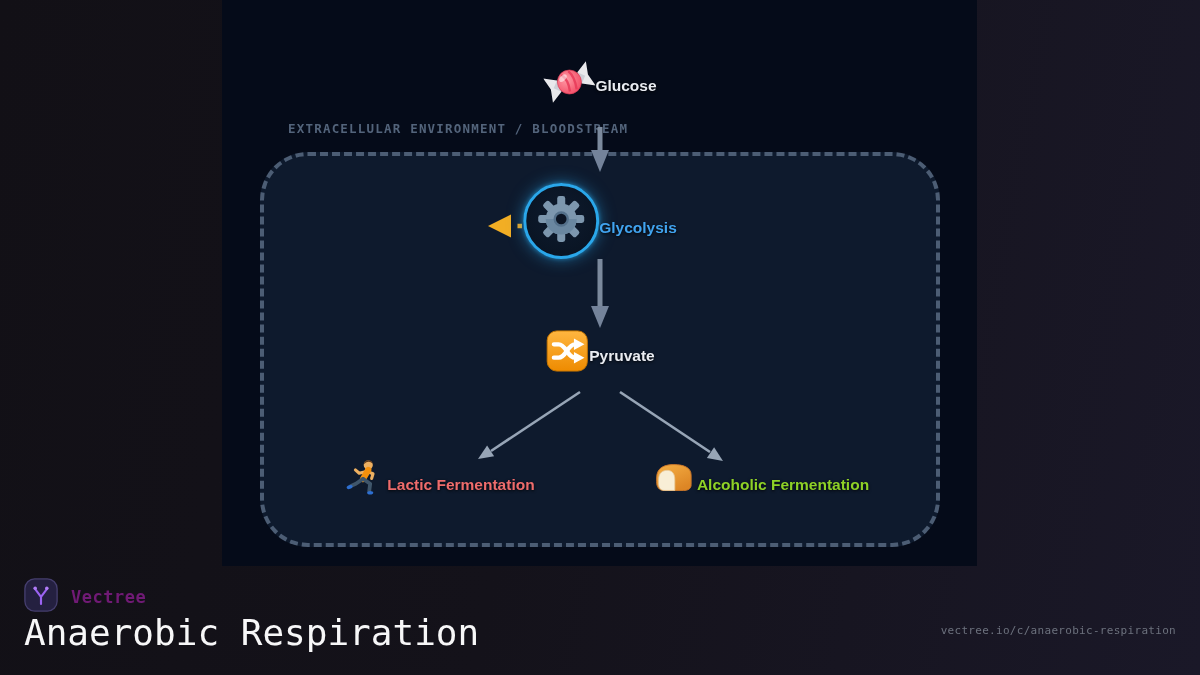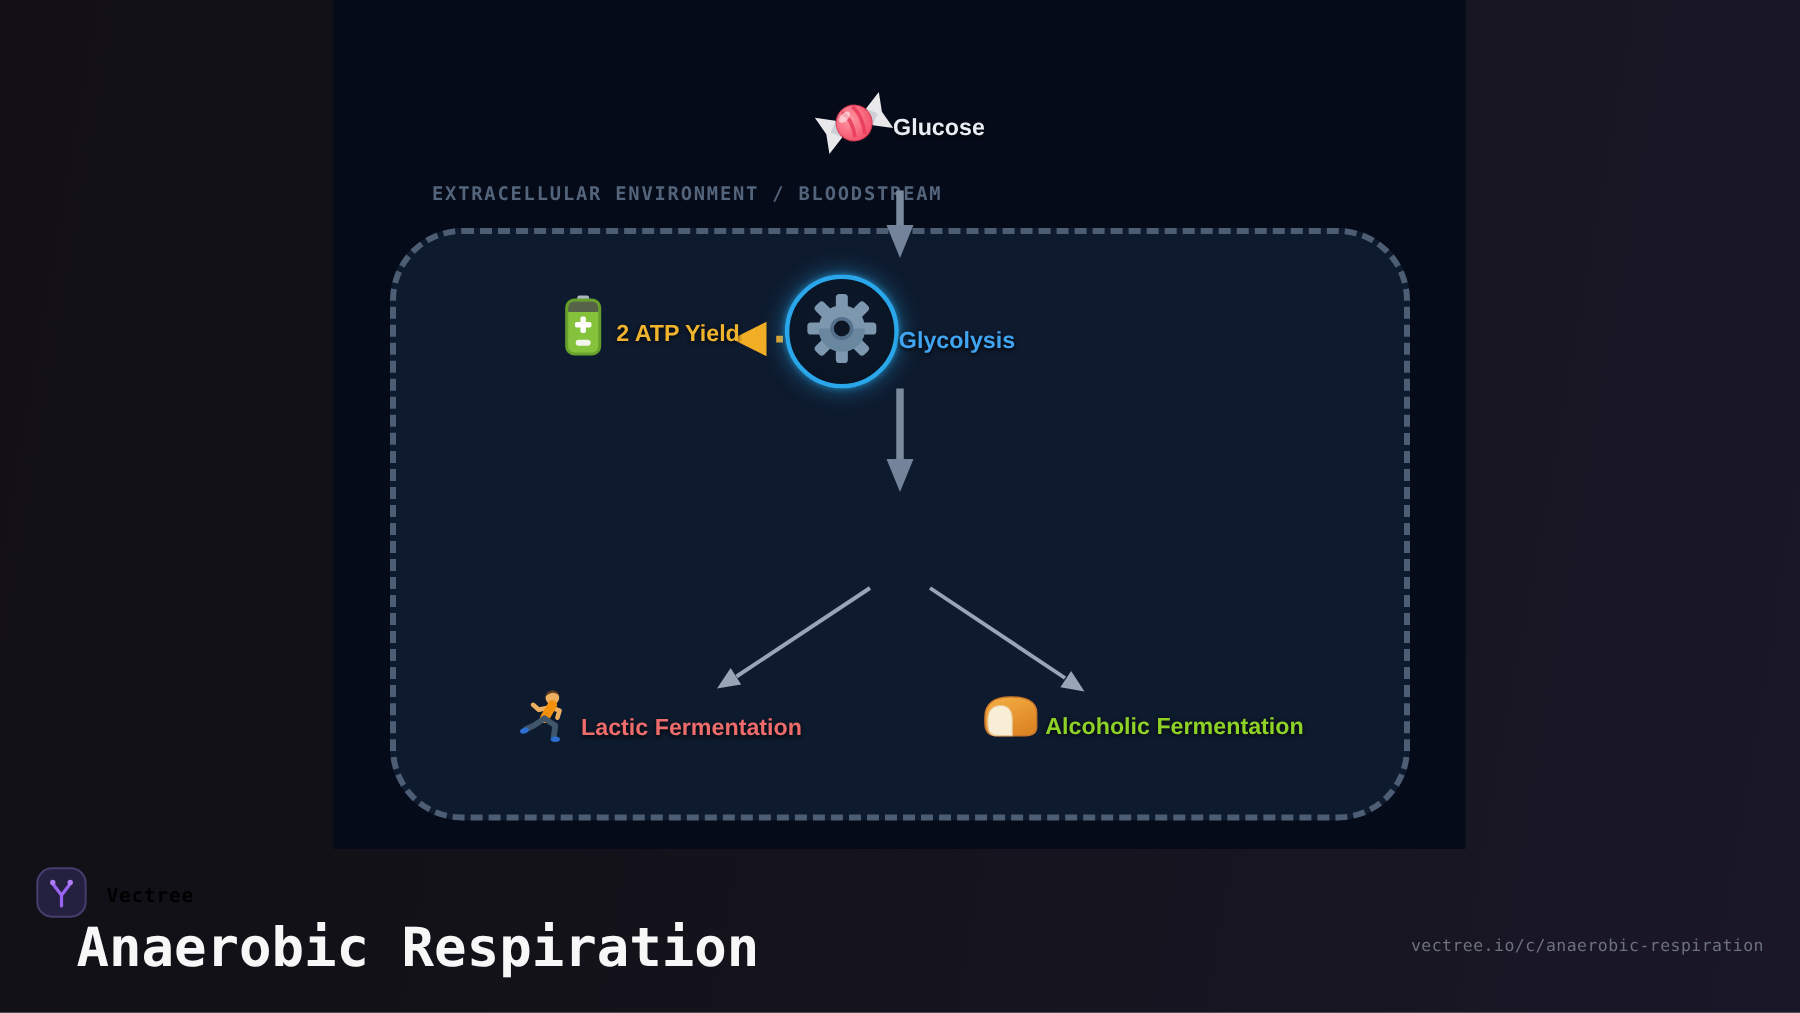--- a/index.html
+++ b/index.html
@@ -52,26 +52,26 @@
   .node-lactic{left:218px;top:457px;}
   .node-lactic .n-label{color:#ee6c6c;margin-top:10px;}
   .node-alcoholic{left:538px;top:455px;}
   .node-alcoholic .n-label{color:#8ed127;margin-top:9px;}
 
   .footer-brand{
     position:absolute;left:24px;top:578px;display:flex;align-items:center;gap:13px;
   }
   .brand-name{
     font-family:"DejaVu Sans Mono",monospace;font-weight:bold;
-    font-size:13px;color:#000000;letter-spacing:.5px;
+    font-size:17px;color:#701a75;letter-spacing:.5px;
   }
   .page-title{
     position:absolute;left:24px;top:612px;
-    font-family:"DejaVu Sans Mono",monospace;font-weight:bold;
-    font-size:36px;color:#f7f7f8;white-space:nowrap;margin-left:27px;
+    font-family:"DejaVu Sans Mono",monospace;font-weight:normal;
+    font-size:36px;color:#f7f7f8;white-space:nowrap;
   }
   .page-url{
     position:absolute;right:24px;top:624px;
     font-family:"DejaVu Sans Mono",monospace;
     font-size:11px;color:#6c717d;letter-spacing:.3px;
   }
 </style>
 </head>
 <body>
 
@@ -147,34 +147,39 @@
             <circle r="15.5"></circle>
             <path d="M-15.5,0 a15.5,15.5 0 0 0 31,0 z" fill="#6a87a0"></path>
             <circle r="6.5" fill="#0c1524" stroke="#54708a" stroke-width="2.4"></circle>
           </g>
         </svg>
       </span>
     </div>
     <div class="n-label">Glycolysis</div>
   </div>
 
-  <div class="node node-atp">
-    <span>
-      <svg width="44" height="44" viewBox="0 0 44 44">
-        <rect x="18" y="2" width="8" height="5" rx="1.6" fill="#aeb6bf"></rect>
-        <rect x="11" y="5" width="22" height="36" rx="5" fill="#86c33d" stroke="#66a22b" stroke-width="2"></rect>
-        <path d="M12,13 v-3 a4,4 0 0 1 4,-4 h12 a4,4 0 0 1 4,4 v3 z" fill="#566349"></path>
-        <rect x="20.2" y="16" width="3.6" height="11" rx="1.2" fill="#ffffff"></rect>
-        <rect x="16.5" y="19.7" width="11" height="3.6" rx="1.2" fill="#ffffff"></rect>
-        <rect x="17" y="31.5" width="10" height="4" rx="2" fill="#f2f5ee"></rect>
-      </svg>
-    </span>
-    <div class="n-label">2 ATP Yield</div>
-  </div>
-
+
+  <div class="node node-pyruvate">
+    <span>
+      <svg width="44" height="44" viewBox="0 0 46 46">
+        <defs>
+          <linearGradient id="shufGrad" x1="0" y1="0" x2="0" y2="1">
+            <stop offset="0%" stop-color="#ffb640"></stop>
+              <stop offset="100%" stop-color="#ee8b00"></stop>
+          </linearGradient>
+        </defs>
+        <rect x="2" y="2" width="42" height="42" rx="10" fill="url(#shufGrad)" stroke="#c77700" stroke-width="1"></rect>
+        <path d="M9,16 h5 c8,0 9,14 17,14" stroke="#ffffff" stroke-width="4.5" fill="none" stroke-linecap="round"></path>
+        <polygon points="30,24 41,30 30,36" fill="#ffffff"></polygon>
+        <path d="M9,30 h5 c8,0 9,-14 17,-14" stroke="#ffffff" stroke-width="4.5" fill="none" stroke-linecap="round"></path>
+        <polygon points="30,10 41,16 30,22" fill="#ffffff"></polygon>
+      </svg>
+    </span>
+    <div class="n-label">Pyruvate</div>
+  </div>
 
   <div class="node node-alcoholic">
     <span>
       <svg width="46" height="46" viewBox="0 0 48 48">
         <defs>
           <linearGradient id="breadGrad" x1="0" y1="0" x2="0.6" y2="1">
             <stop offset="0%" stop-color="#f6b045"></stop>
               <stop offset="100%" stop-color="#dd8625"></stop>
           </linearGradient>
         </defs>

